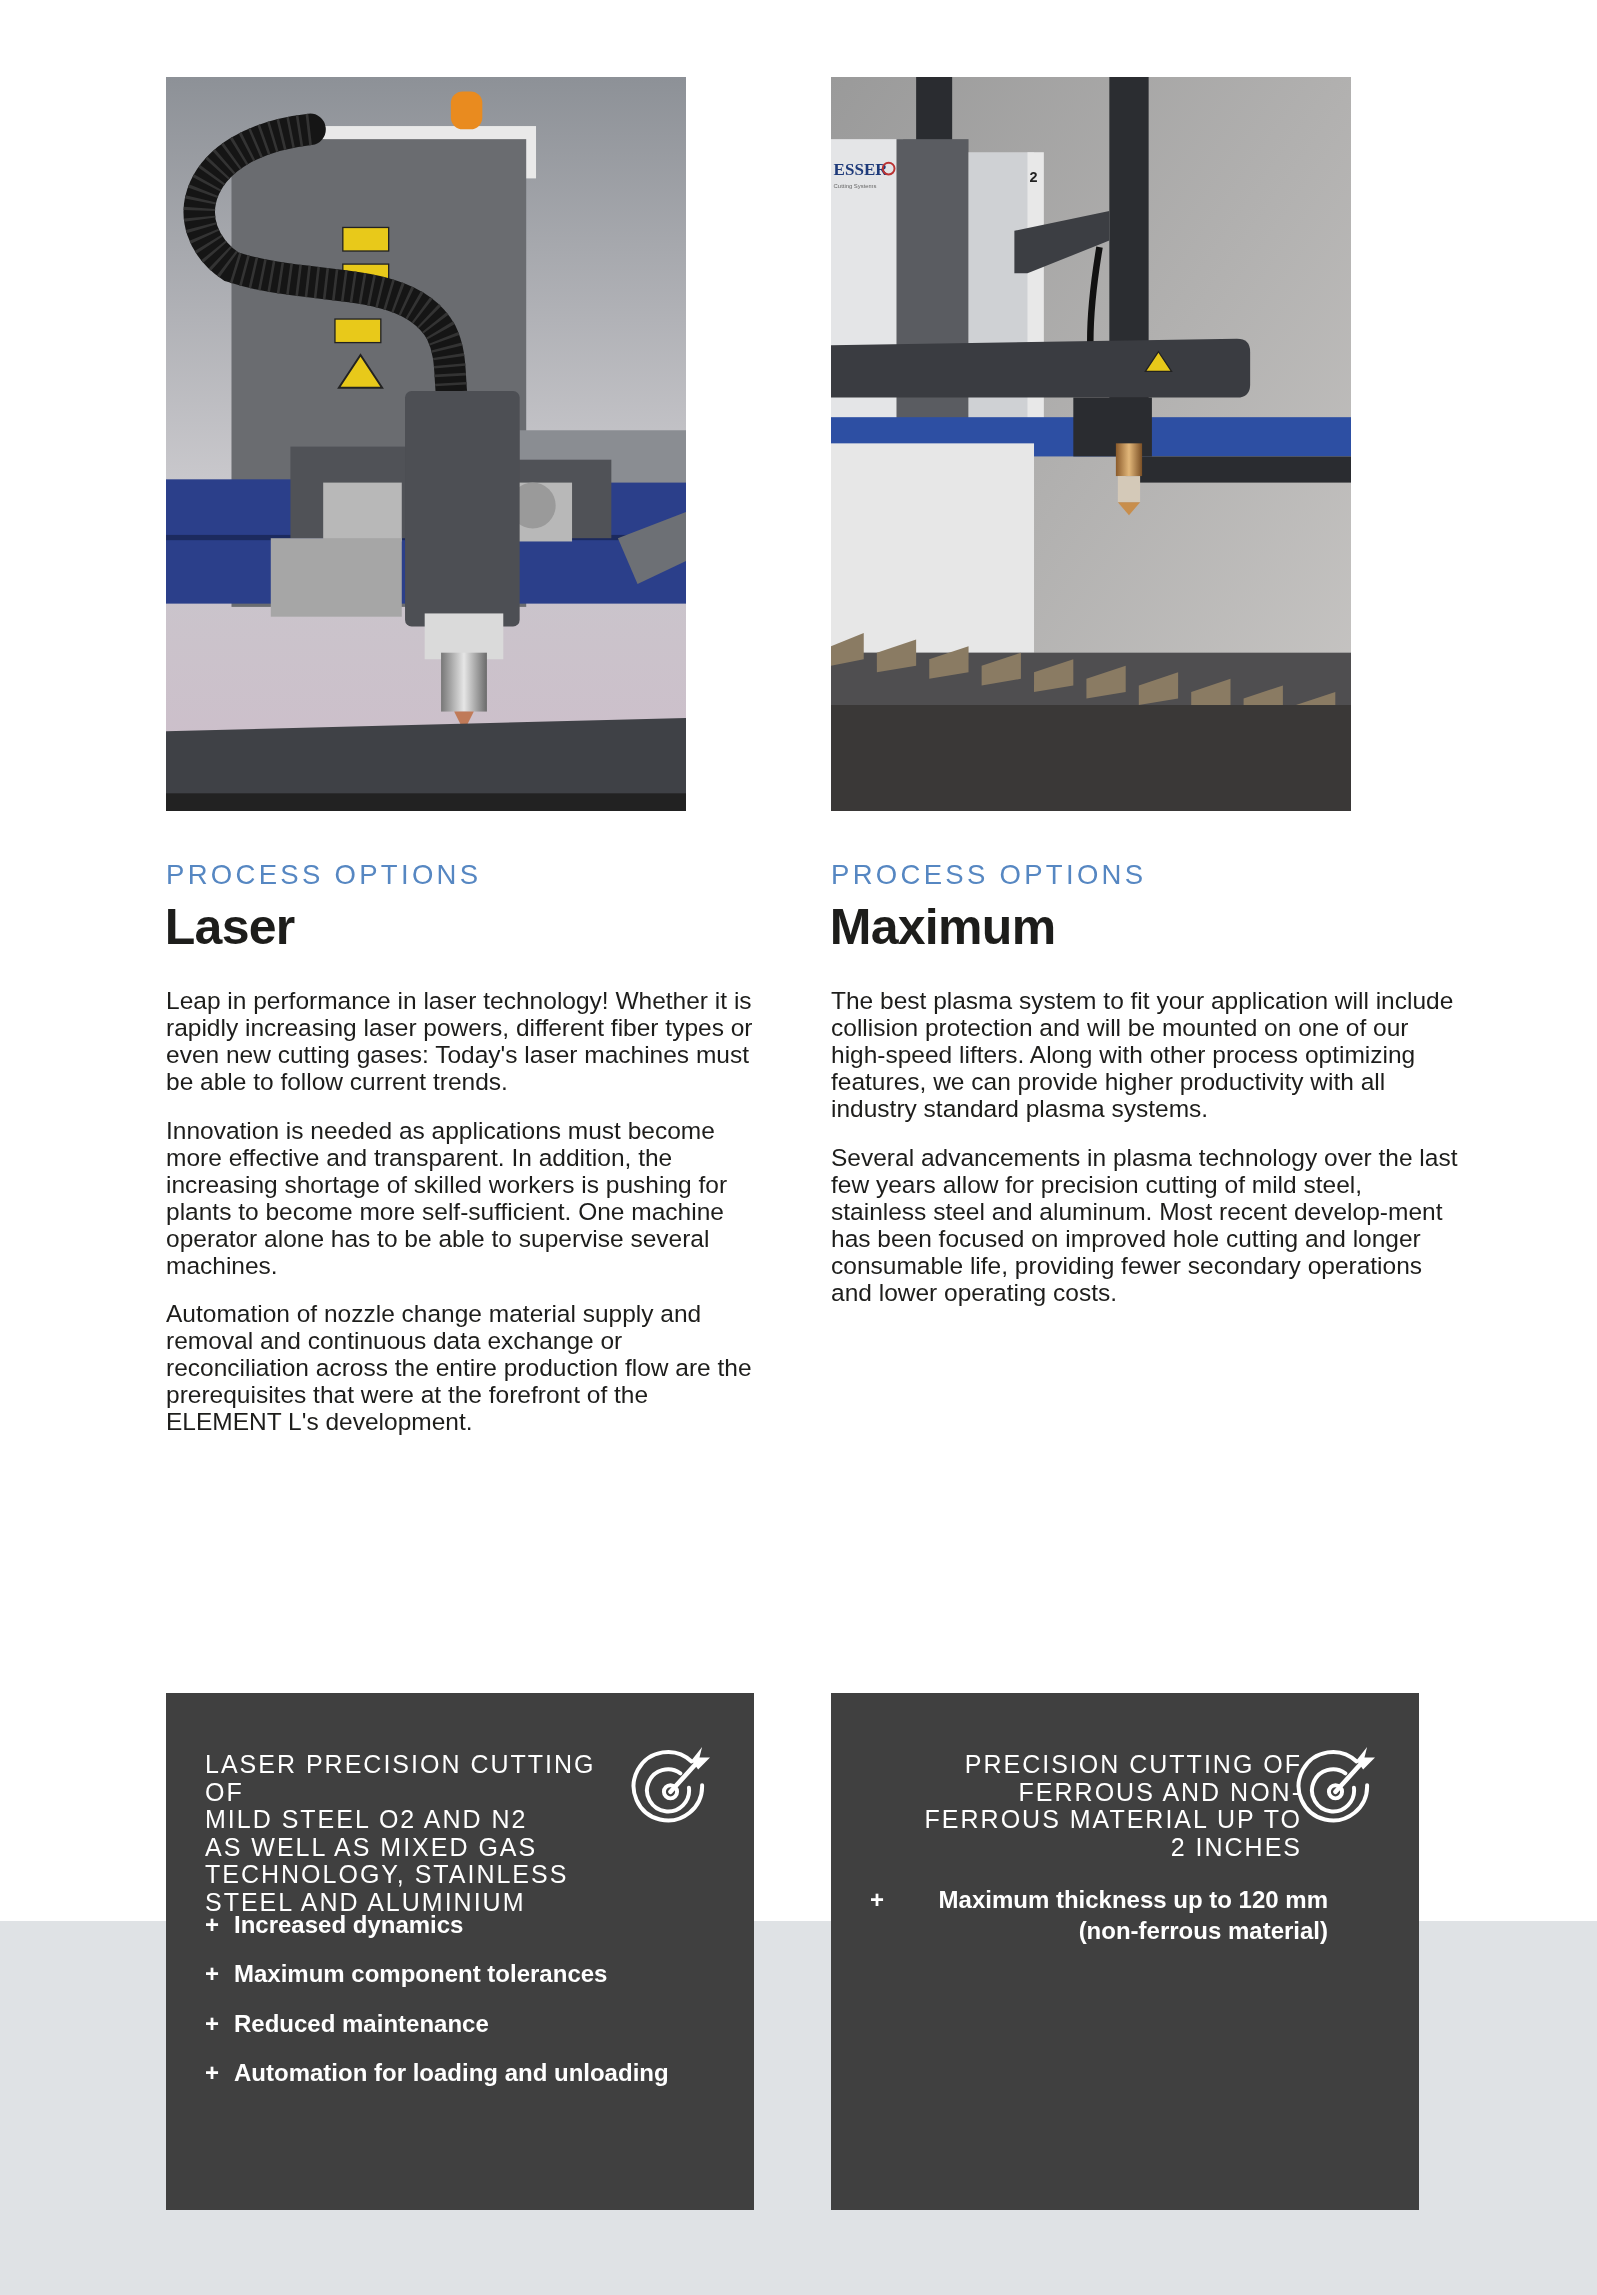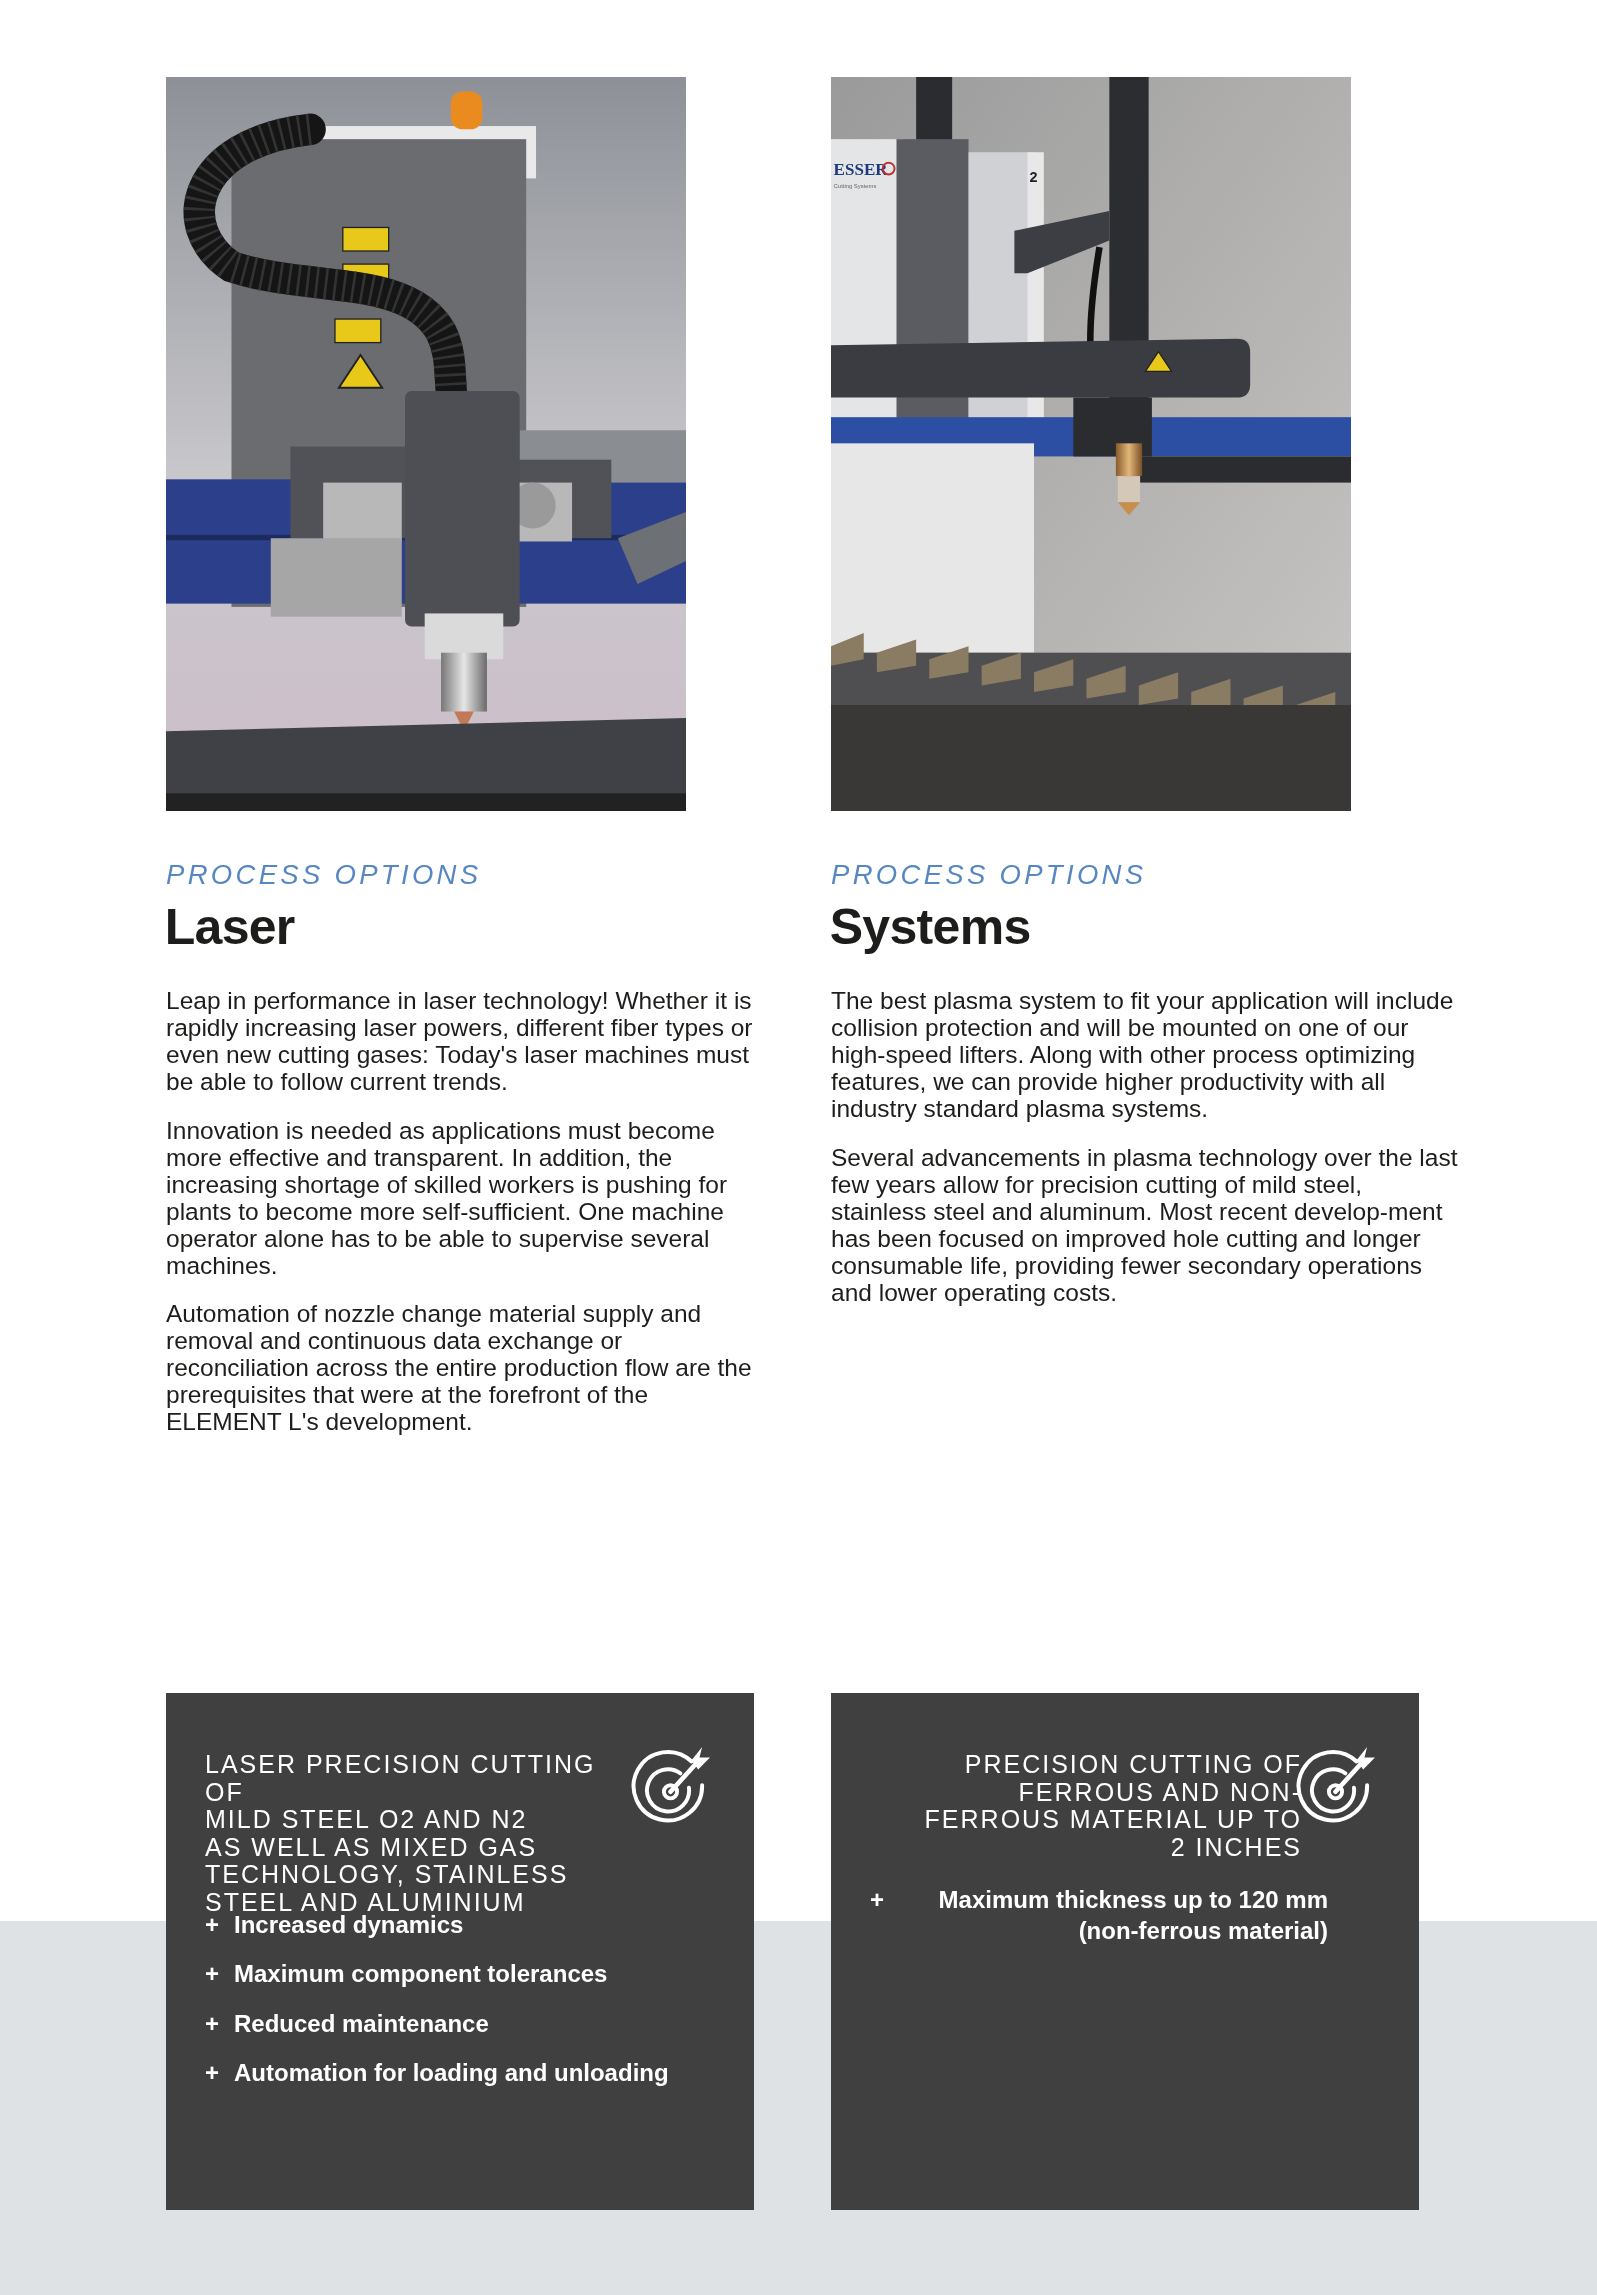--- a/index.html
+++ b/index.html
@@ -19,21 +19,21 @@
 
   .photo {
     position: absolute; top: 77px; width: 520px; height: 734px;
     overflow: hidden;
   }
   .photo svg { display: block; width: 100%; height: 100%; }
 
   .eyebrow {
     position: absolute; top: 859px; left: 0;
     font-size: 27.5px; letter-spacing: 3.3px; color: #5687c2;
-    font-family: "Liberation Sans", sans-serif; white-space: nowrap; font-style: italic;
+    font-family: "Liberation Sans", sans-serif; white-space: nowrap;
   }
   .title {
     position: absolute; top: 898px; left: -1.3px;
     font-size: 50px; font-weight: bold; color: #1d1d1b;
     font-family: "Liberation Sans", sans-serif; letter-spacing: -0.7px;
   }
   .body {
     position: absolute; top: 987px; left: 0;
     font-size: 24.5px; line-height: 27px; color: #1d1d1b;
   }
@@ -189,21 +189,21 @@
         <polygon points="470,930 530,910 530,950 470,960"></polygon>
         <polygon points="550,940 610,920 610,960 550,970"></polygon>
         <polygon points="630,950 690,930 690,970 630,980"></polygon>
         <polygon points="710,960 770,940 770,980 710,990"></polygon>
       </g>
       <rect x="0" y="960" width="794" height="162" fill="#3a3837"></rect>
     </svg>
   </div>
 
   <div class="eyebrow">PROCESS OPTIONS</div>
-  <h2 class="title" style="margin:0;">Systems</h2>
+  <h2 class="title" style="margin:0;">Maximum</h2>
   <div class="body" style="width:628px;">
     <p>The best plasma system to fit your application will include collision protection and will be mounted on one of our high-speed lifters. Along with other process optimizing features, we can provide higher productivity with all industry standard plasma systems.</p>
     <p>Several advancements in plasma technology over the last few years allow for precision cutting of mild steel, stainless steel and aluminum. Most recent develop-ment has been focused on improved hole cutting and longer consumable life, providing fewer secondary operations and lower operating costs.</p>
   </div>
 </section>
 
 <div class="feature-box left">
   <div class="feature-head">
     <div>LASER PRECISION CUTTING OF</div>
     <div>MILD STEEL O2 AND N2</div>

